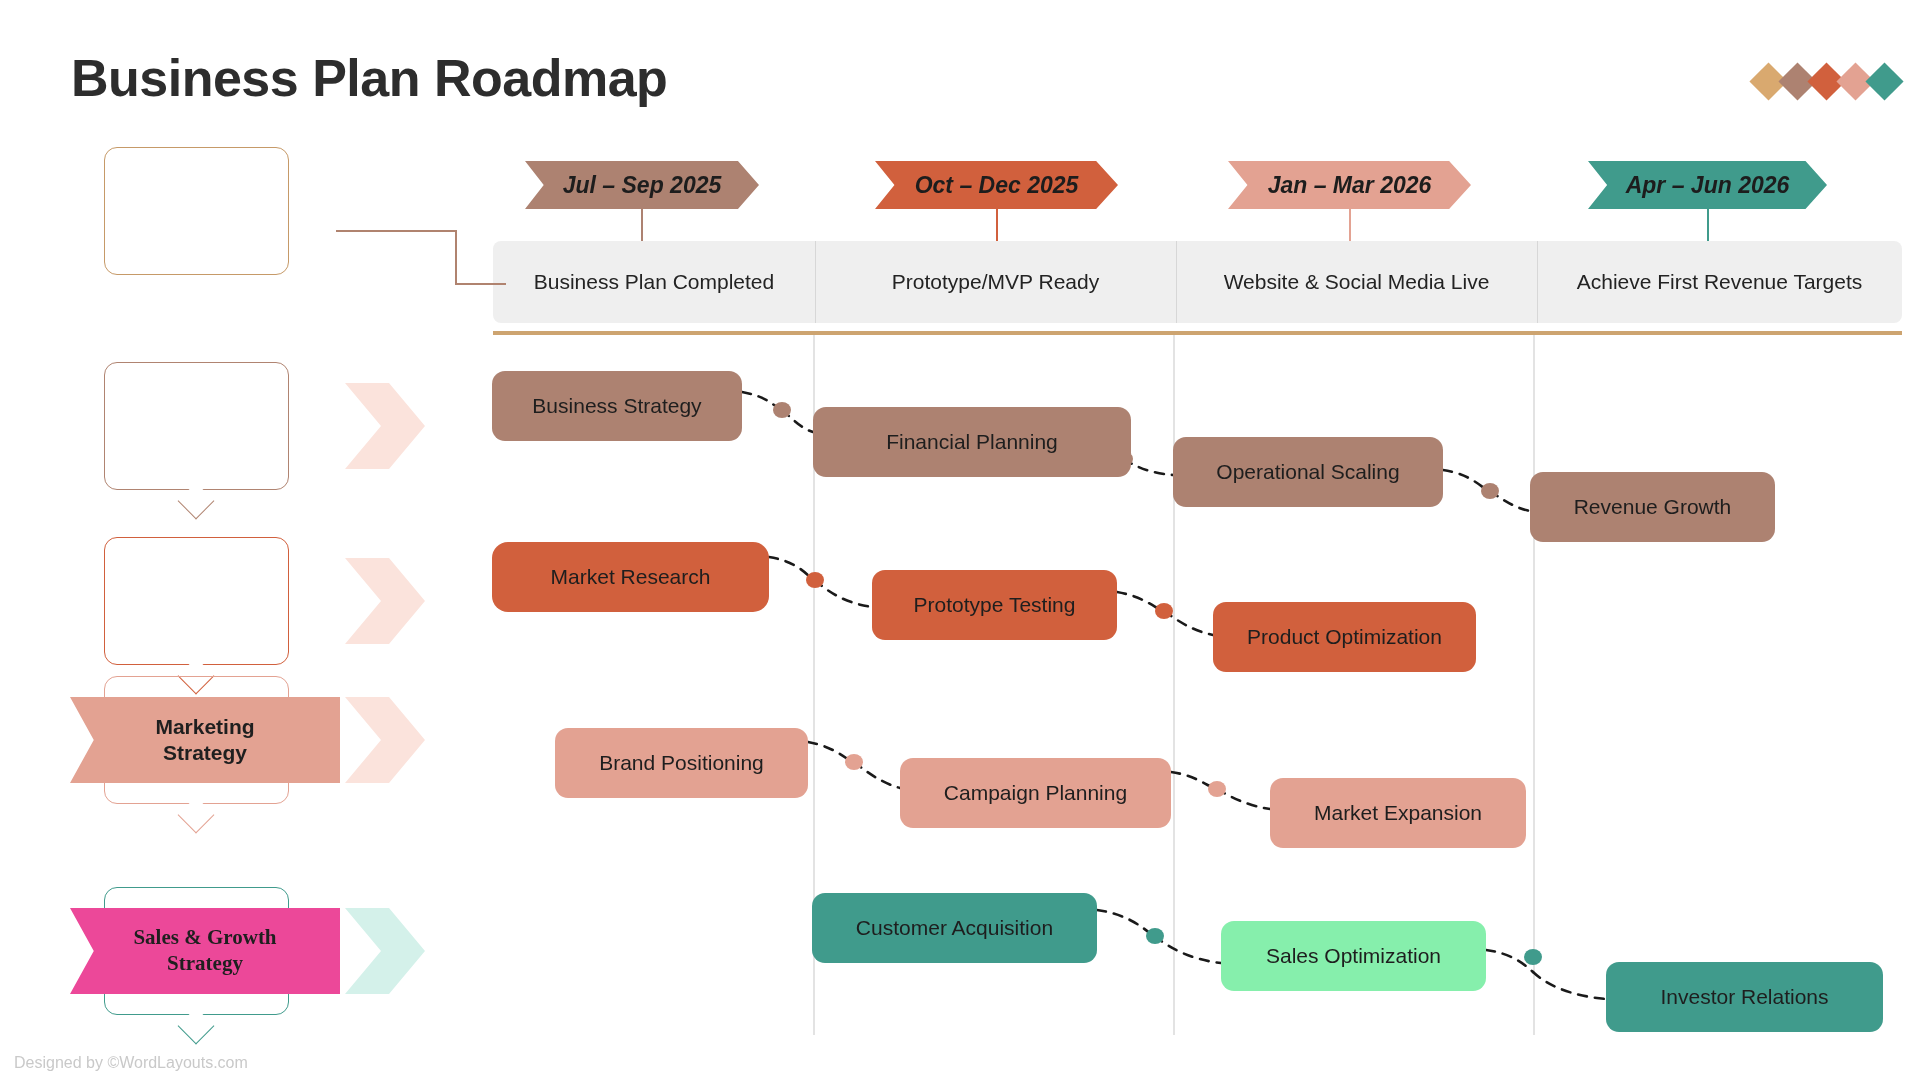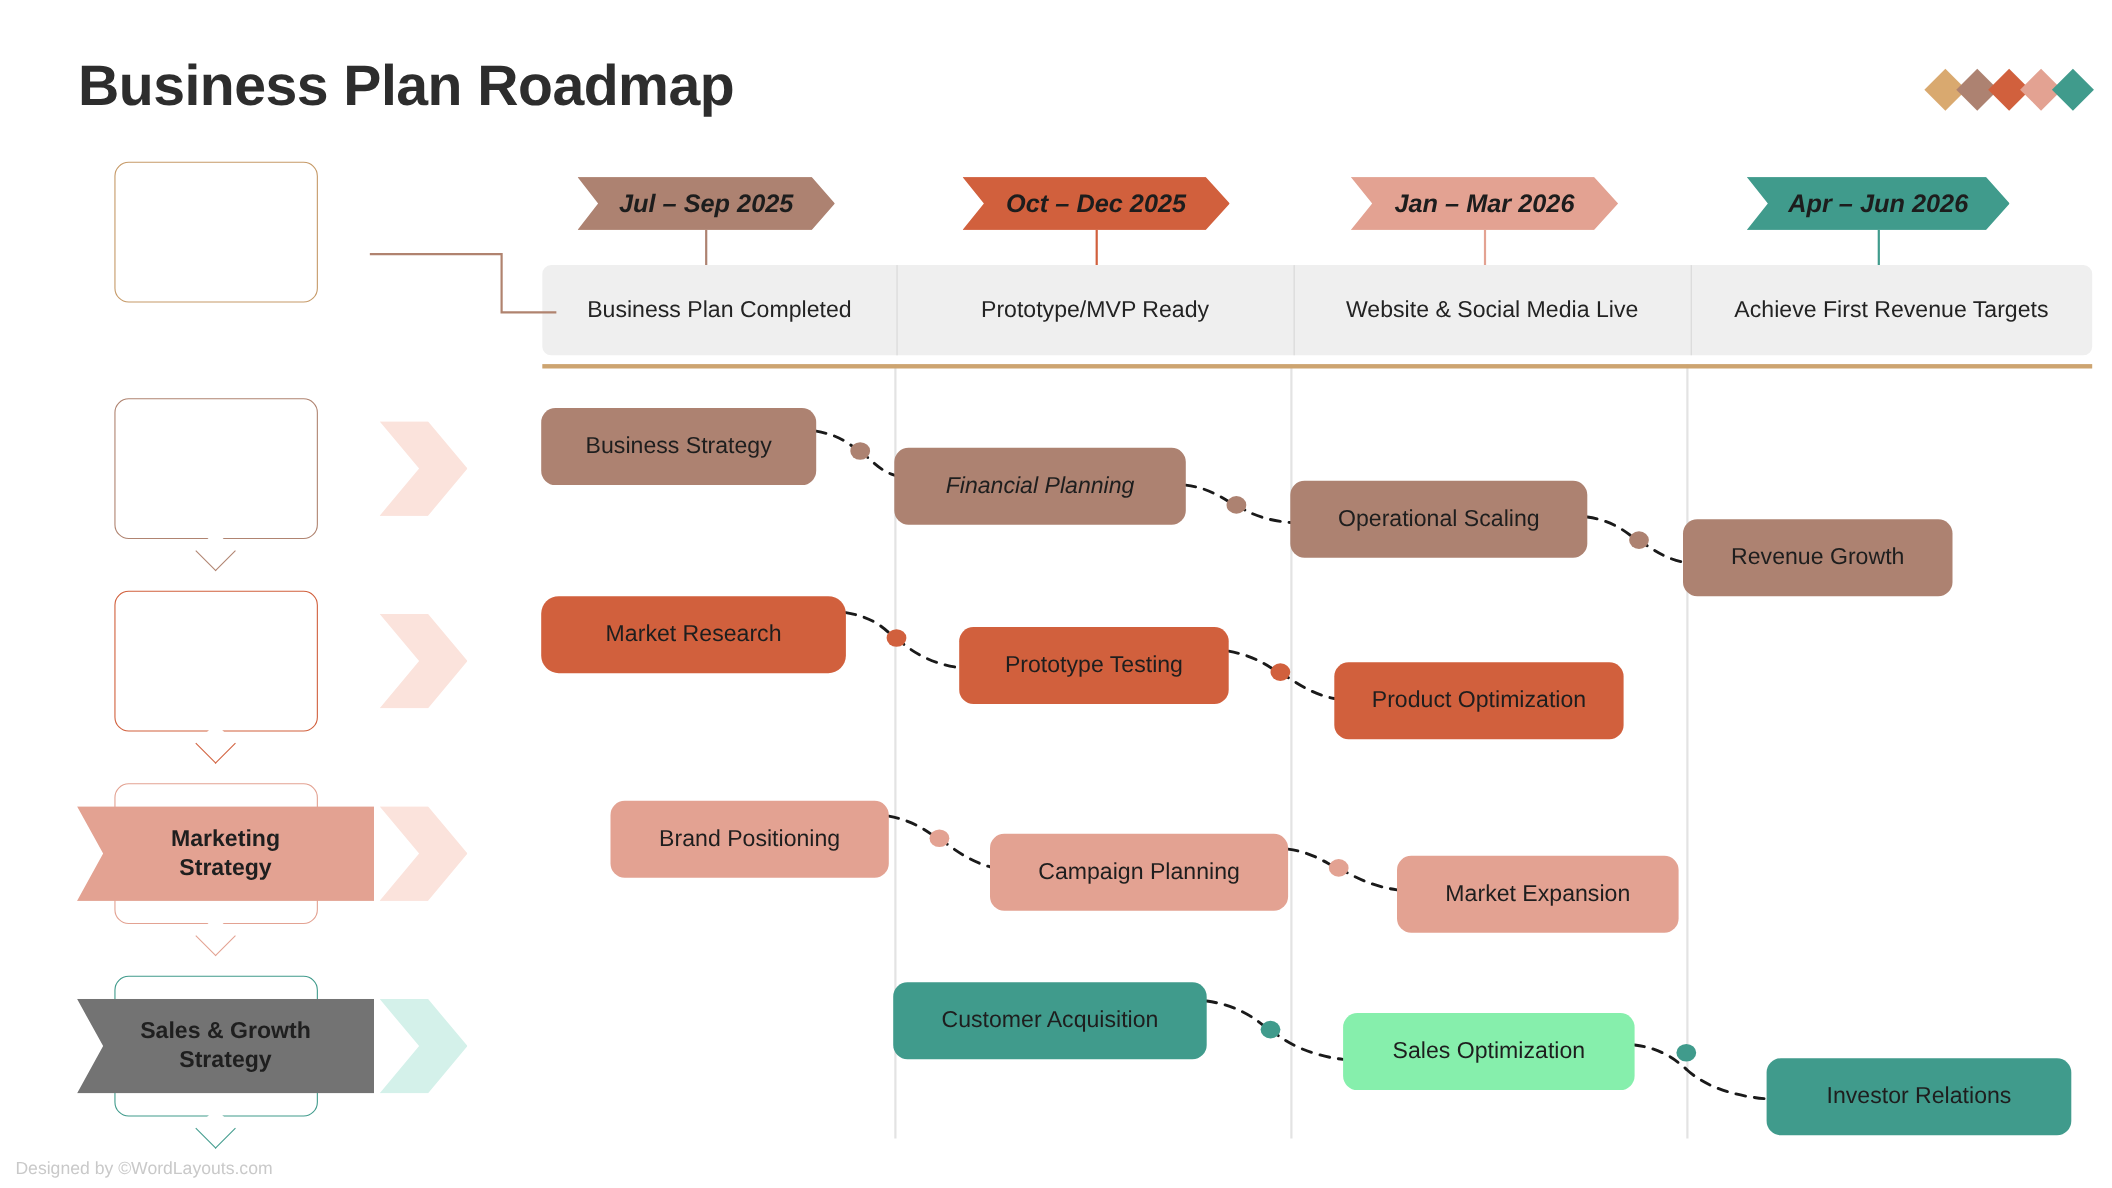--- a/index.html
+++ b/index.html
@@ -127,30 +127,30 @@
       <div class="ribbon-group" style="left: 0px; top: 362px; width: 440px; height: 150px;">
         <div class="ribbon-outline" style="border-color: rgb(176, 132, 113);"></div>
         <div class="ribbon-tail" style="border-color: rgb(176, 132, 113);"></div>
         <div class="ribbon-chev" style="background: rgb(251, 227, 220);"></div>
       </div>
       <div class="ribbon-group" style="left: 0px; top: 537px; width: 440px; height: 150px;">
         <div class="ribbon-outline" style="border-color: rgb(209, 96, 61);"></div>
         <div class="ribbon-tail" style="border-color: rgb(209, 96, 61);"></div>
         <div class="ribbon-chev" style="background: rgb(251, 227, 220);"></div>
       </div>
-      <div class="ribbon-group" style="left: 0px; top: 712px; width: 440px; height: 150px;">
+      <div class="ribbon-group" style="left: 0px; top: 676px; width: 440px; height: 150px;">
         <div class="ribbon-outline" style="border-color: rgb(227, 162, 146);"></div>
         <div class="ribbon-tail" style="border-color: rgb(227, 162, 146);"></div>
         <div class="ribbon-band" style="background: rgb(227, 162, 146);">Marketing<br>Strategy</div>
         <div class="ribbon-chev" style="background: rgb(251, 227, 220);"></div>
       </div>
       <div class="ribbon-group" style="left: 0px; top: 887px; width: 440px; height: 150px;">
         <div class="ribbon-outline" style="border-color: rgb(64, 155, 140);"></div>
         <div class="ribbon-tail" style="border-color: rgb(64, 155, 140);"></div>
-        <div class="ribbon-band" style="background: #737373;">Sales &amp; Growth<br>Strategy</div>
+        <div class="ribbon-band" style="background: #ec4899; font-family: Liberation Serif, serif;">Sales &amp; Growth<br>Strategy</div>
         <div class="ribbon-chev" style="background: rgb(212, 241, 234);"></div>
       </div>
     </div>
 
   <div id="quarters">
       <div class="quarter" style="left: 525px; width: 234px;">
         <div class="quarter-chip" style="background: rgb(173, 130, 113);">Jul – Sep 2025</div>
         <div class="quarter-stem" style="background: rgb(173, 130, 113); left: 116px;"></div>
       </div>
       <div class="quarter" style="left: 875px; width: 243px;">
@@ -186,21 +186,21 @@
   <div id="milestone-underline" style="background: rgb(205, 164, 112);"></div>
 
   <svg id="ms-elbow" width="170" height="110" viewBox="0 0 170 110">
     <path d="M 0 5 L 120 5 L 120 58 L 170 58" fill="none" stroke="#b0836f" stroke-width="2"></path>
   </svg>
 
   <div id="task-cards" style="position: relative; z-index: 2;">
       <div class="task-card" style="left: 492px; top: 371px; width: 250px; background: rgb(173, 130, 113);">
         <span>Business Strategy</span>
       </div>
-      <div class="task-card" style="left: 813px; top: 407px; width: 265px; background: rgb(173, 130, 113); font-style: italic;">
+      <div class="task-card" style="left: 813px; top: 407px; width: 318px; background: rgb(173, 130, 113);">
         <span>Financial Planning</span>
       </div>
       <div class="task-card" style="left: 1173px; top: 437px; width: 270px; background: rgb(173, 130, 113);">
         <span>Operational Scaling</span>
       </div>
       <div class="task-card" style="left: 1530px; top: 472px; width: 245px; background: rgb(173, 130, 113);">
         <span>Revenue Growth</span>
       </div>
       <div class="task-card" style="left: 492px; top: 542px; width: 277px; background: rgb(209, 96, 61); border-radius: 16px;">
         <span>Market Research</span>

